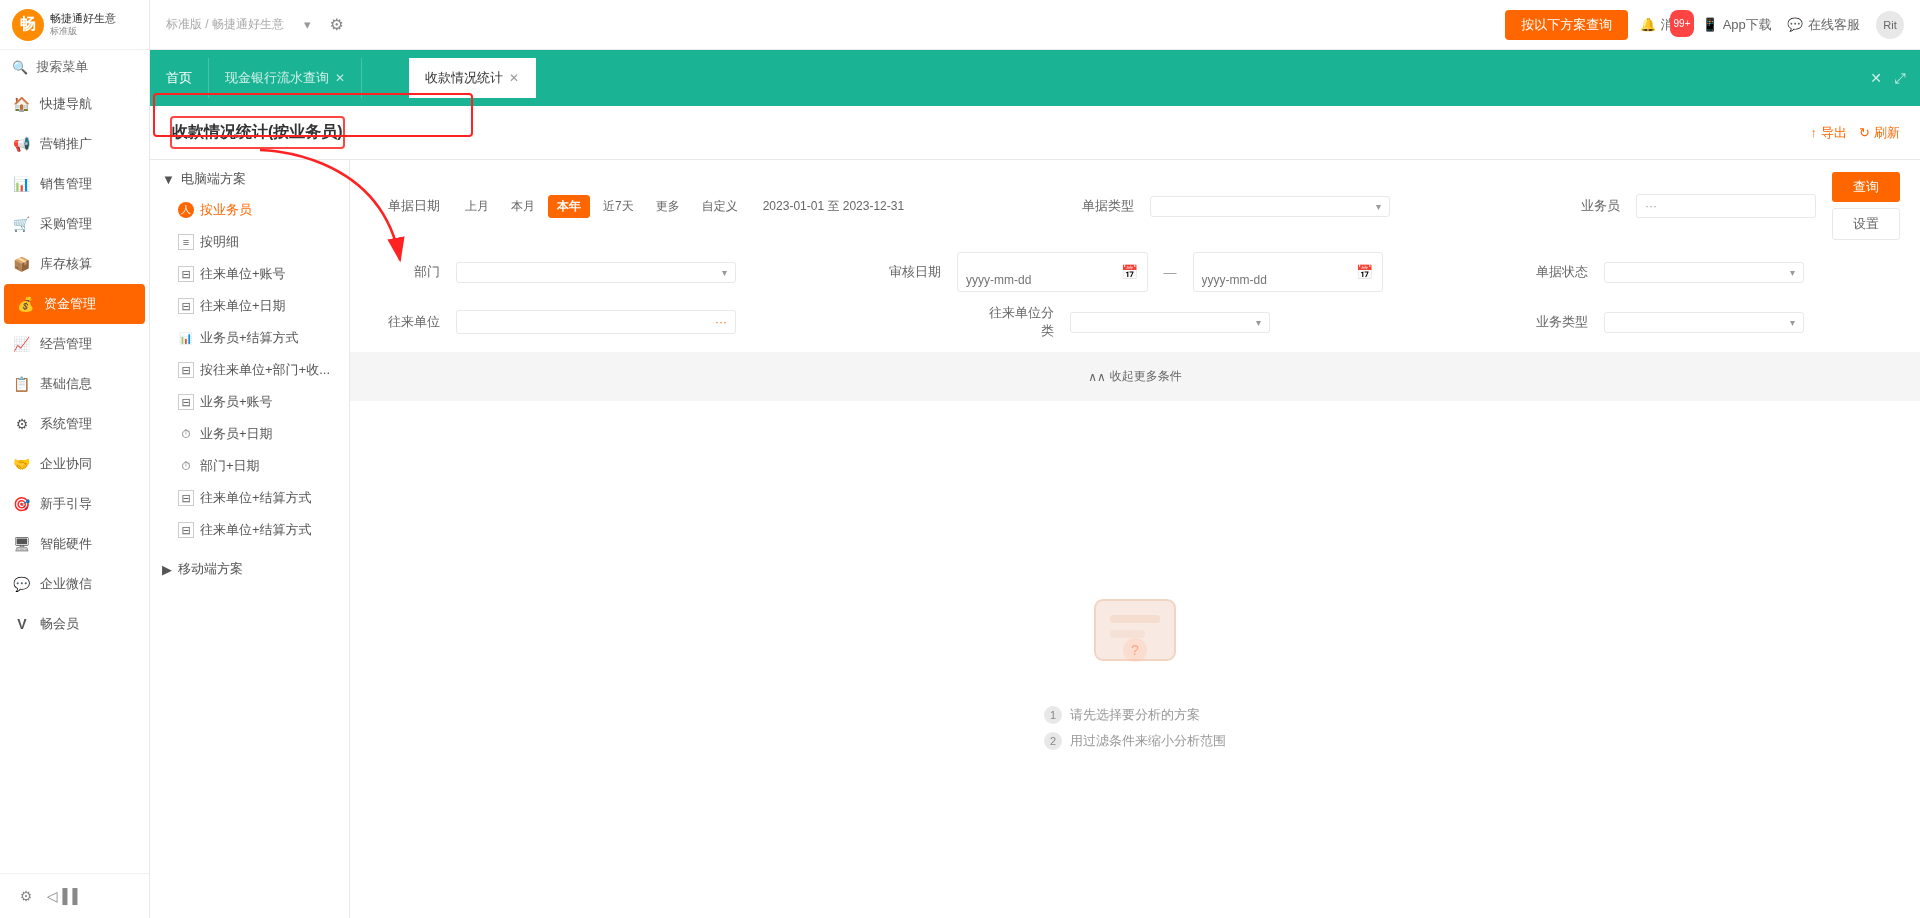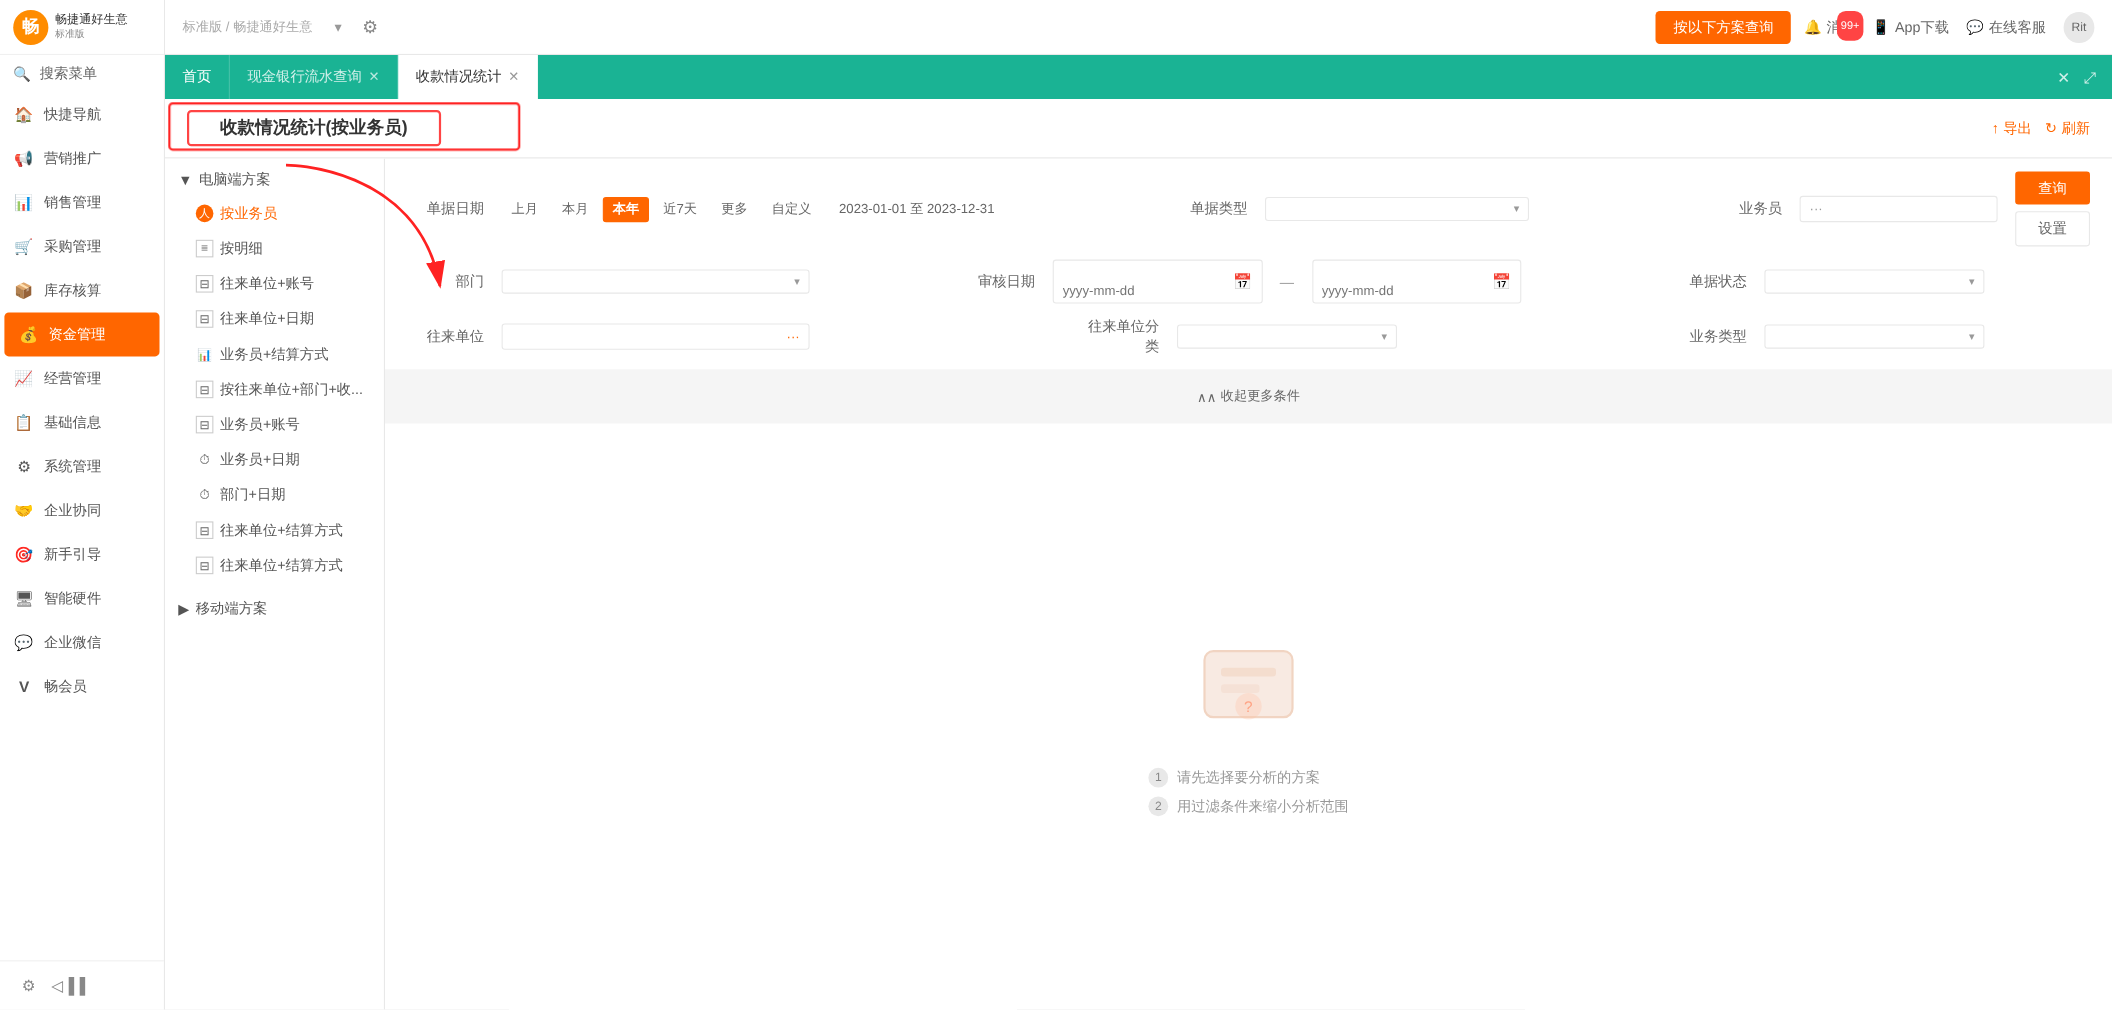--- a/index.html
+++ b/index.html
@@ -26,36 +26,36 @@
     .topbar { height: 50px; background: #fff; display: flex; align-items: center; padding: 0 16px; border-bottom: 1px solid #e8e8e8; gap: 12px; }
     .topbar-breadcrumb { display: flex; align-items: flex-start; gap: 6px; color: #666; font-size: 13px; }
     .topbar-spacer { flex: 1; }
     .topbar-right { display: flex; align-items: center; gap: 16px; }
     .topbar-btn { display: flex; align-items: center; gap: 4px; padding: 6px 16px; background: #ff6600; color: white; border-radius: 4px; cursor: pointer; font-size: 13px; }
     .topbar-icon-btn { display: flex; align-items: center; gap: 4px; color: #666; cursor: pointer; font-size: 13px; position: relative; }
     .badge { background: #ff4444; color: white; font-size: 10px; border-radius: 8px; padding: 8px 4px; position: absolute; top: -6px; right: -8px; }
     .gear-btn { width: 28px; height: 28px; display: flex; align-items: center; justify-content: center; cursor: pointer; color: #888; font-size: 16px; }
 
     
-    .tabbar { height: 40px; background: #1ab394; display: flex; align-items: center; padding: 0 0; flex-shrink: 0; }
+    .tabbar { height: 56px; background: #1ab394; display: flex; align-items: center; padding: 0 0; flex-shrink: 0; }
     .tab { display: flex; align-items: center; gap: 6px; padding: 0 16px; height: 40px; cursor: pointer; color: rgba(255,255,255,0.8); font-size: 13px; border-right: 1px solid rgba(255,255,255,0.2); }
-    .tab.active { background: white; color: #333; }
+    .tab.active { background: white; color: #333; margin-left: 47px; }
     .tab.home { color: white; font-weight: 500; }
     .tab-close { color: rgba(255,255,255,0.7); font-size: 12px; cursor: pointer; }
     .tab.active .tab-close { color: #999; }
     .tab-spacer { flex: 1; }
     .tab-window-btns { display: flex; align-items: center; gap: 8px; padding: 0 12px; }
     .win-btn { width: 16px; height: 16px; display: flex; align-items: center; justify-content: center; cursor: pointer; color: rgba(255,255,255,0.8); font-size: 14px; }
 
     
     .content { flex: 1; display: flex; flex-direction: column; overflow: hidden; }
 
     
     .page-header { background: white; padding: 10px 20px; display: flex; align-items: center; border-bottom: 1px solid #e8e8e8; }
-    .page-title-box { border: 2px solid #ff4444; border-radius: 4px; padding: 4px 28px; }
+    .page-title-box { border: 2px solid #ff4444; border-radius: 4px; padding: 4px 0; }
     .page-title { font-size: 16px; font-weight: bold; color: #333; }
     .page-header-spacer { flex: 1; }
     .page-header-actions { display: flex; align-items: center; gap: 12px; }
     .action-btn { display: flex; align-items: center; gap: 4px; color: #ff6600; cursor: pointer; font-size: 13px; }
     .filter-row { display: flex; align-items: center; gap: 16px; margin-bottom: 12px; }
     .filter-row:last-child { margin-bottom: 0; }
     .filter-label { color: #666; font-size: 13px; width: 70px; flex-shrink: 0; text-align: right; }
     .filter-date-btns { display: flex; gap: 4px; align-items: center; }
     .date-btn { padding: 2px 8px; border-radius: 3px; cursor: pointer; font-size: 12px; color: #666; border: 1px solid transparent; }
     .date-btn.active { background: #ff6600; color: white; border-color: #ff6600; font-weight: bold; }

